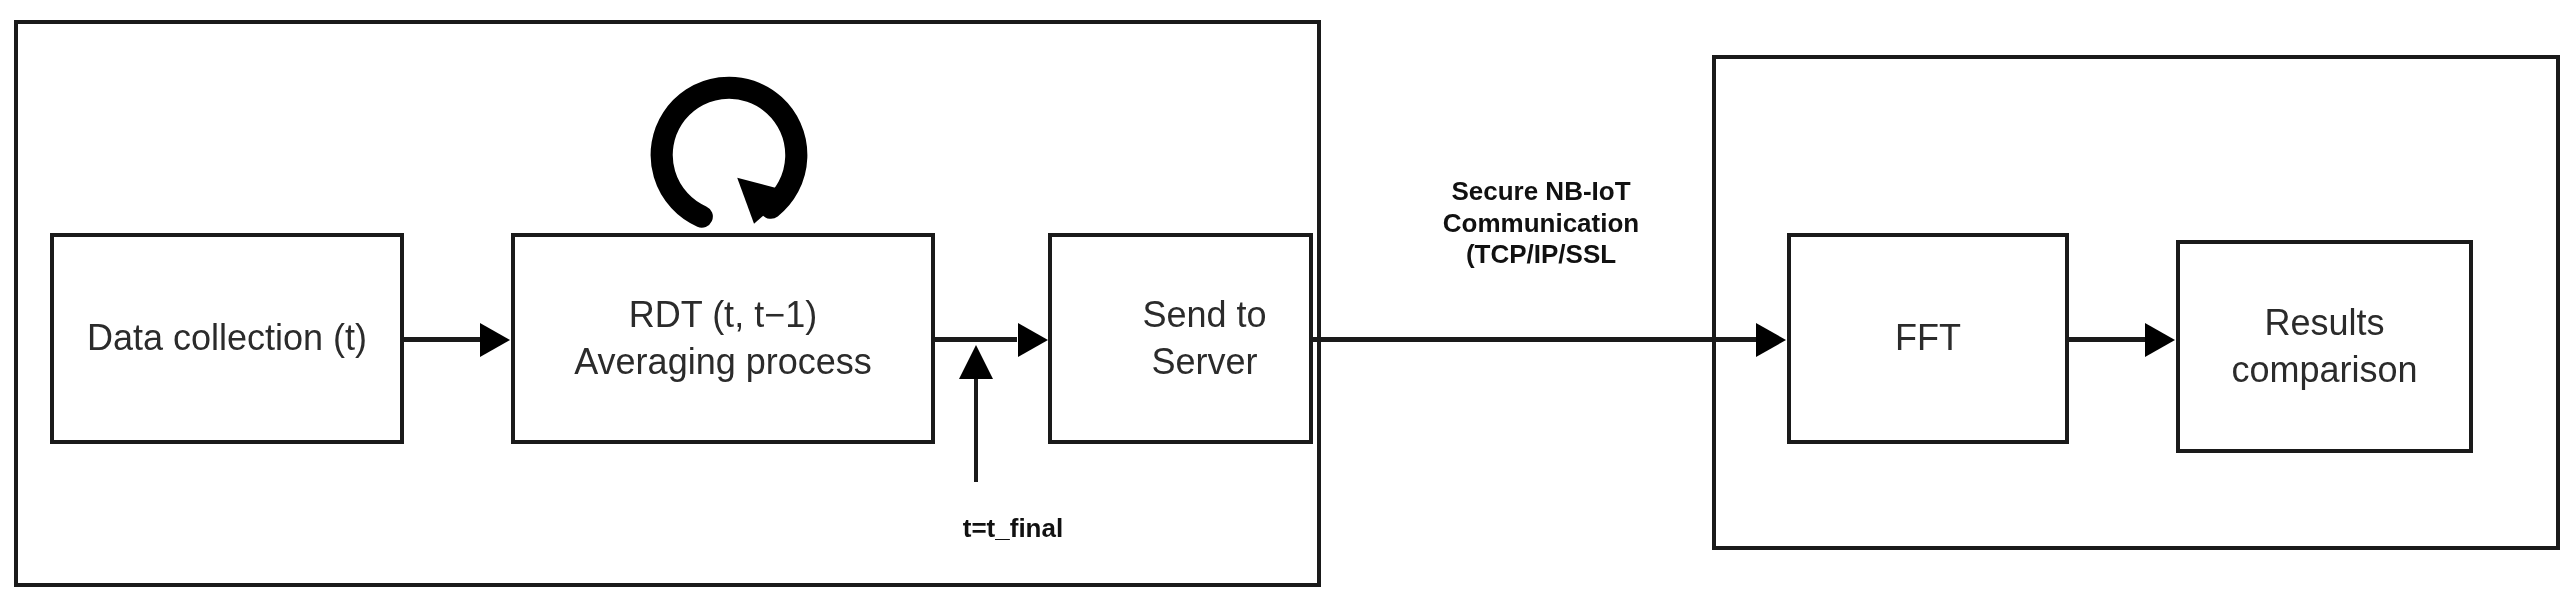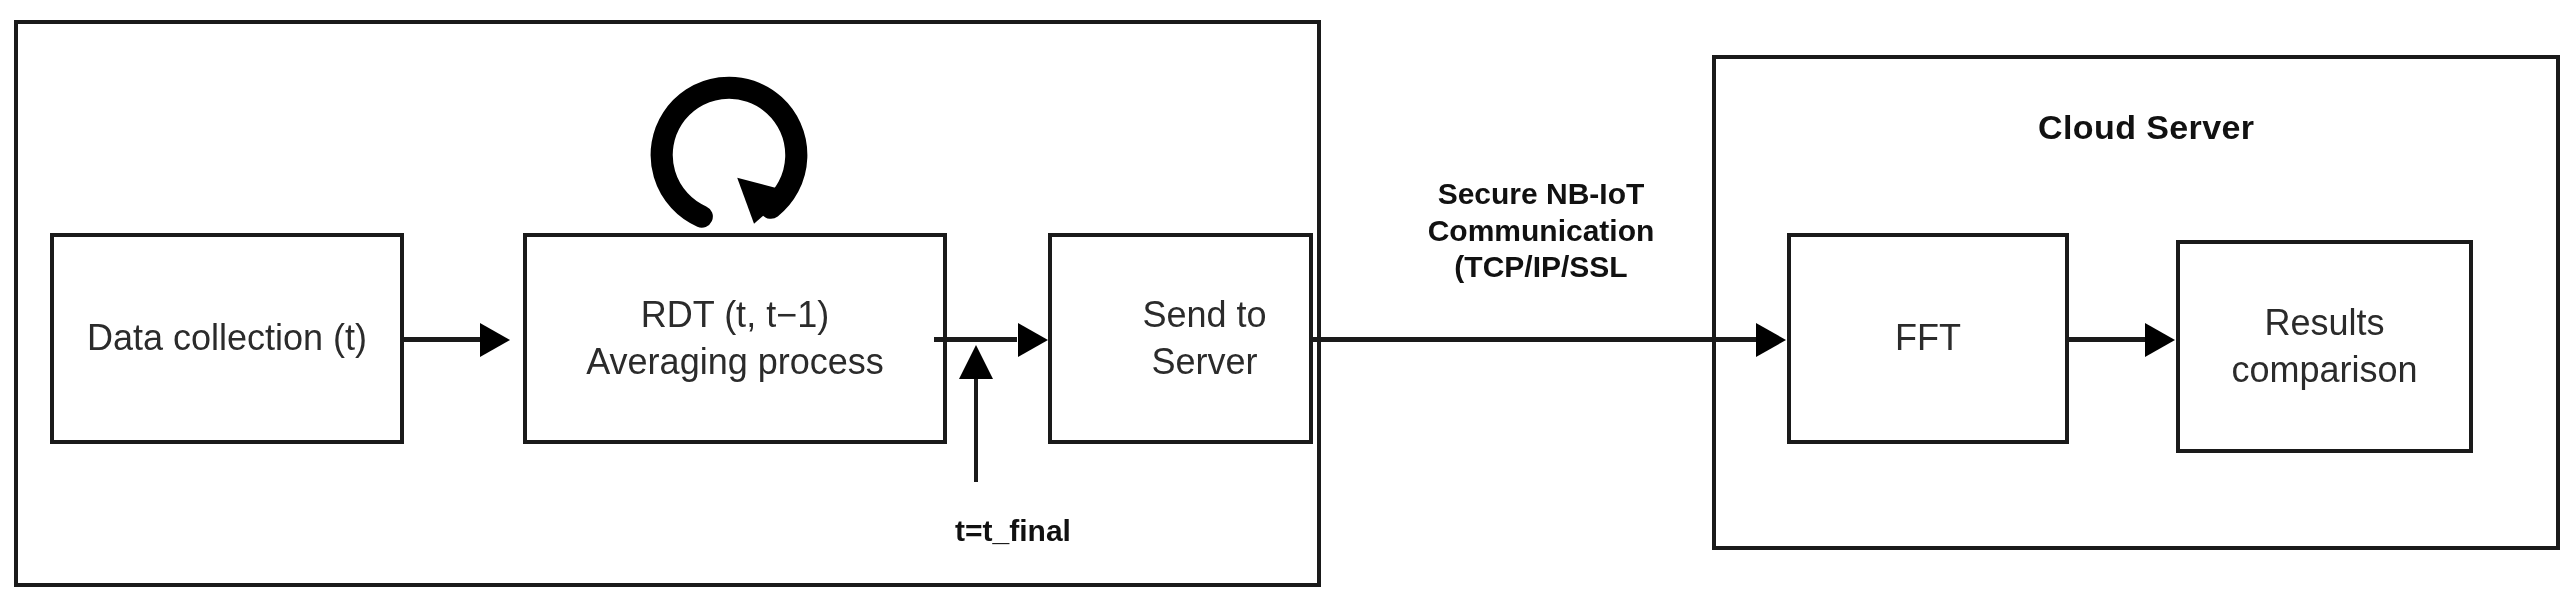--- a/index.html
+++ b/index.html
@@ -71,21 +71,21 @@
     width: 0;
     height: 0;
     border-left: 17px solid transparent;
     border-right: 17px solid transparent;
     border-bottom: 34px solid #000000;
   }
 
   
   .annot-bold {
     font-weight: bold;
-    font-size: 30px;
+    font-size: 26px;
     line-height: 1.22;
     color: #111111;
     text-align: center;
     white-space: pre-line;
   }
 
   
   .loop-icon { pointer-events: none; }
 </style>
 </head>
@@ -103,21 +103,21 @@
     </svg>
   </div>
 
   <div class="abs proc-box" style="left:50px; top:233px; width:354px; height:211px;">
     <span class="proc-label">Data collection (t)</span>
   </div>
 
   <div class="abs h-line" style="left:404px; top:337px; width:76px;"></div>
   <div class="abs arrow-right" style="left:480px; top:323px;"></div>
 
-  <div class="abs proc-box" style="left:511px; top:233px; width:424px; height:211px;margin-left:12px;">
+  <div class="abs proc-box" style="left:511px; top:233px; width:424px; height:211px;">
     <span class="proc-label">RDT (t, t−1)
 Averaging process</span>
   </div>
 
   <div class="abs h-line" style="left:934px; top:337px; width:83px;"></div>
   <div class="abs arrow-right" style="left:1018px; top:323px;"></div>
 
   <div class="abs v-line" style="left:974px; top:377px; height:105px;"></div>
   <div class="abs arrow-up" style="left:959px; top:345px;"></div>
   <div class="abs annot-bold" style="left:880px; top:513px; width:266px;">t=t_final</div>
@@ -128,21 +128,20 @@
   </div>
 
   <div class="abs h-line" style="left:1312px; top:337px; width:444px;"></div>
   <div class="abs arrow-right" style="left:1756px; top:323px;"></div>
   <div class="abs annot-bold" style="left:1350px; top:176px; width:382px;">Secure NB-IoT
 Communication
 (TCP/IP/SSL</div>
 
   <div class="abs group-box" style="left:1712px; top:55px; width:848px; height:495px;"></div>
 
-  <div class="abs group-label" style="left:2038px; top:108px;">Cloud Server</div>
 
   <div class="abs proc-box" style="left:1787px; top:233px; width:282px; height:211px;">
     <span class="proc-label">FFT</span>
   </div>
 
   <div class="abs h-line" style="left:2069px; top:337px; width:76px;"></div>
   <div class="abs arrow-right" style="left:2145px; top:323px;"></div>
 
   <div class="abs proc-box" style="left:2176px; top:240px; width:297px; height:213px;">
     <span class="proc-label">Results

